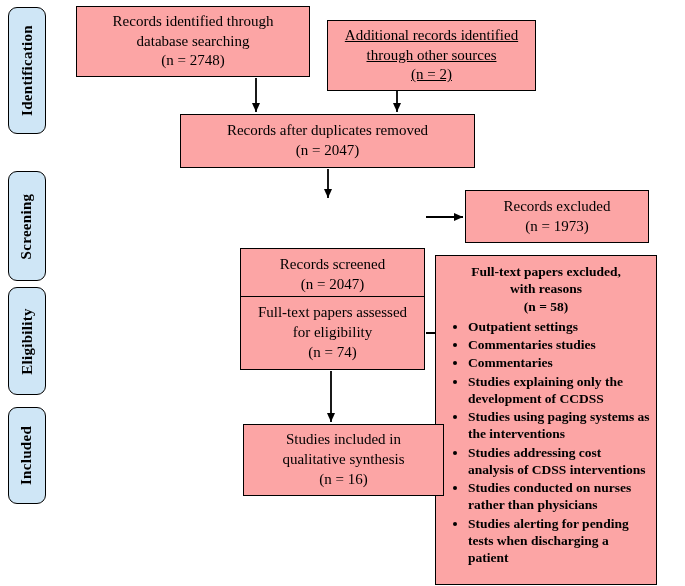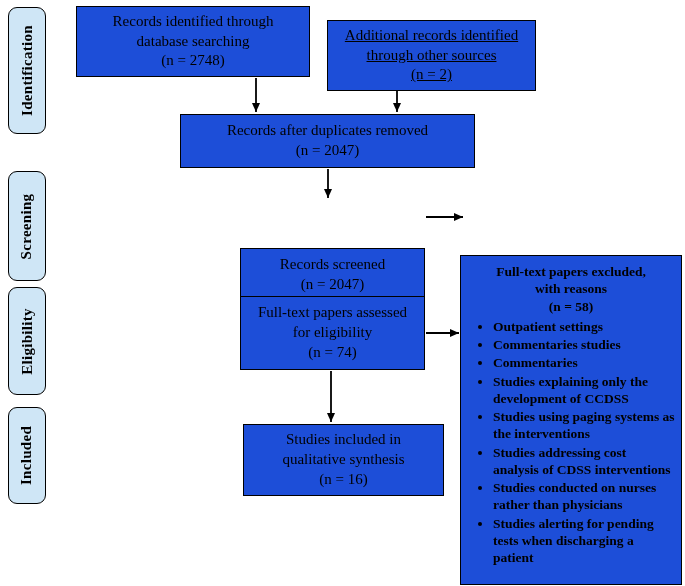--- a/index.html
+++ b/index.html
@@ -41,41 +41,41 @@
     letter-spacing: 0.3px;
   }
   #stage-identification { top: 7px;   height: 127px; }
   #stage-screening      { top: 171px; height: 110px; }
   #stage-eligibility    { top: 287px; height: 108px; }
   #stage-included       { top: 407px; height: 97px;  }
 
   
   .box {
     position: absolute;
-    background: #1d4ed8;
+    background: #fca5a5;
     border: 1.6px solid #000;
     display: flex;
     align-items: center;
     justify-content: center;
     text-align: center;
     font-size: 15px;
     padding: 4px;
   }
   .boxtext { white-space: pre-line; line-height: 1.32; }
 
   #box-db                { left: 76px;  top: 6px;   width: 234px; height: 71px; }
   #box-other             { left: 327px; top: 20px;   width: 209px; height: 71px; text-decoration: underline; }
   #box-dup               { left: 180px; top: 114px; width: 295px; height: 54px; }
   #box-screened          { left: 240px; top: 200px; width: 185px; height: 54px; margin-top: 48px; }
   #box-excluded          { left: 465px; top: 190px; width: 184px; height: 53px; }
   #box-fulltext          { left: 240px; top: 296px; width: 185px; height: 74px; }
   #box-included          { left: 243px; top: 424px; width: 201px; height: 72px; }
 
   #box-fulltext-excluded {
-    left: 460px; top: 255px; width: 222px; height: 330px;
+    left: 435px; top: 255px; width: 222px; height: 330px;
     display: block;
     text-align: center;
     font-weight: bold;
     font-size: 13.5px;
     padding: 7px 6px 4px 6px;
   }
   #box-fulltext-excluded .boxtext { line-height: 1.28; }
   #box-fulltext-excluded ul {
     text-align: left;
     margin: 3px 0 0 26px;
@@ -132,20 +132,24 @@
   <div class="box" id="box-dup">
     <div class="boxtext">Records after duplicates removed
 (n =  2047)</div>
   </div>
 
   <div class="box" id="box-screened">
     <div class="boxtext">Records screened
 (n =  2047)</div>
   </div>
 
+  <div class="box" id="box-excluded">
+    <div class="boxtext">Records excluded
+(n =  1973)</div>
+  </div>
 
   <div class="box" id="box-fulltext">
     <div class="boxtext">Full-text papers assessed
 for eligibility
 (n = 74)</div>
   </div>
 
   <div class="box" id="box-fulltext-excluded">
     <div class="boxtext">Full-text papers excluded,
 with reasons

